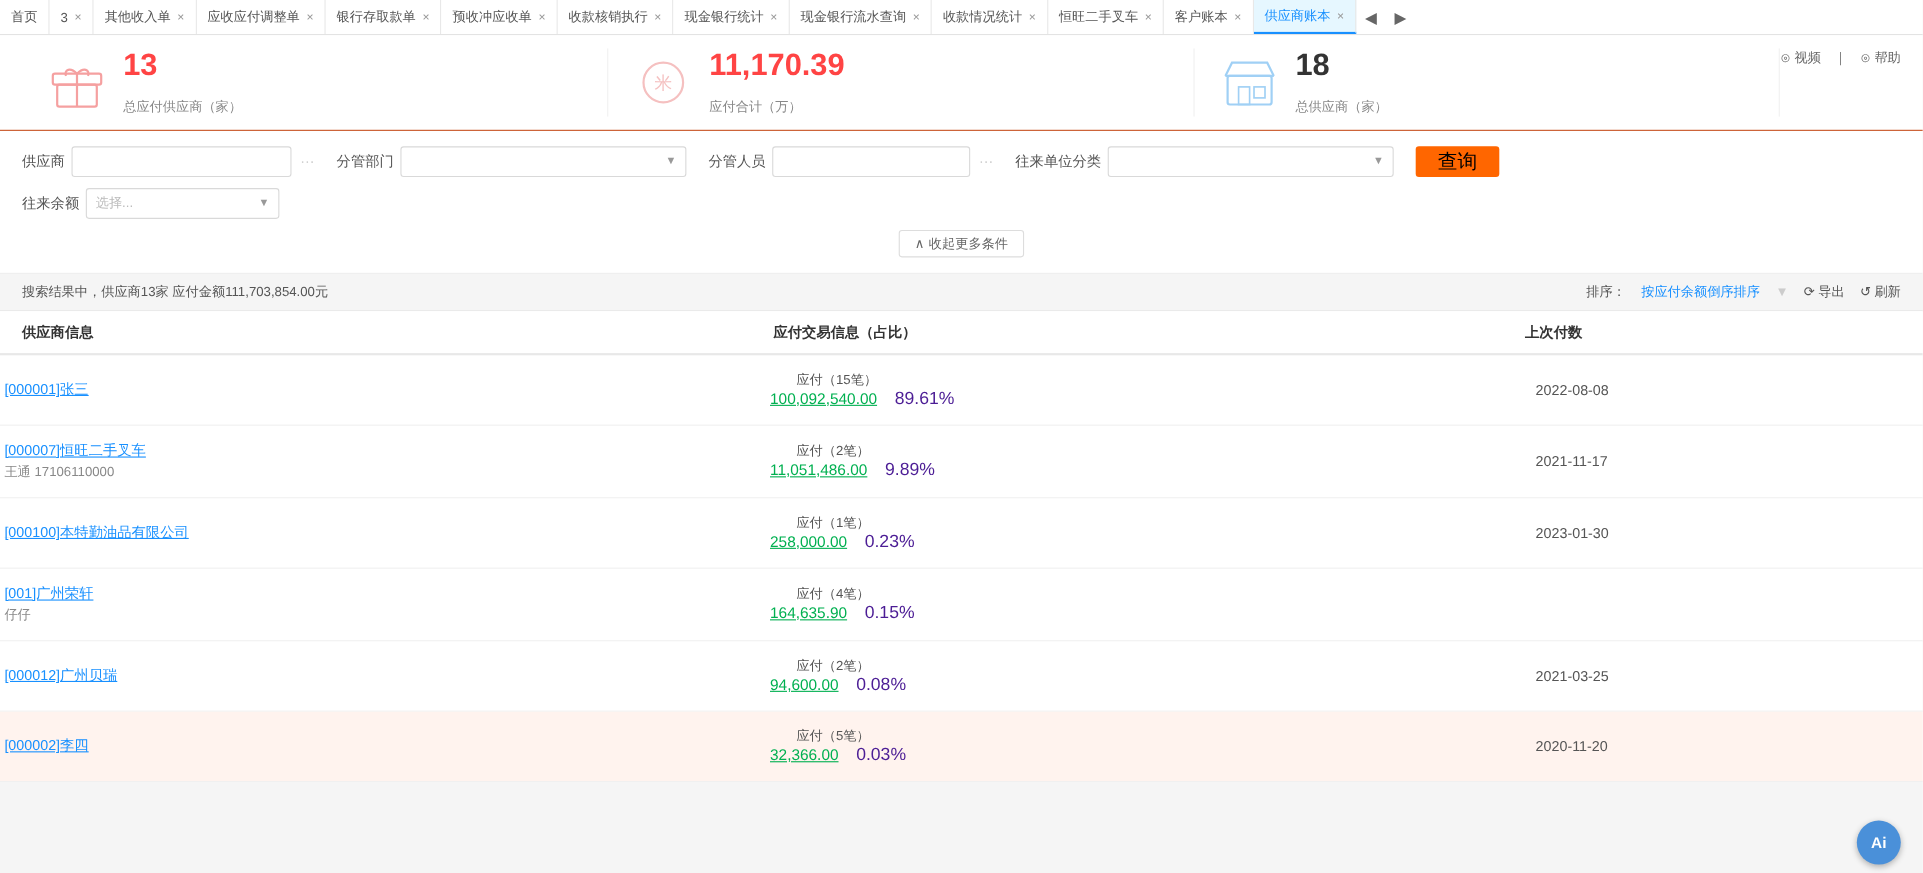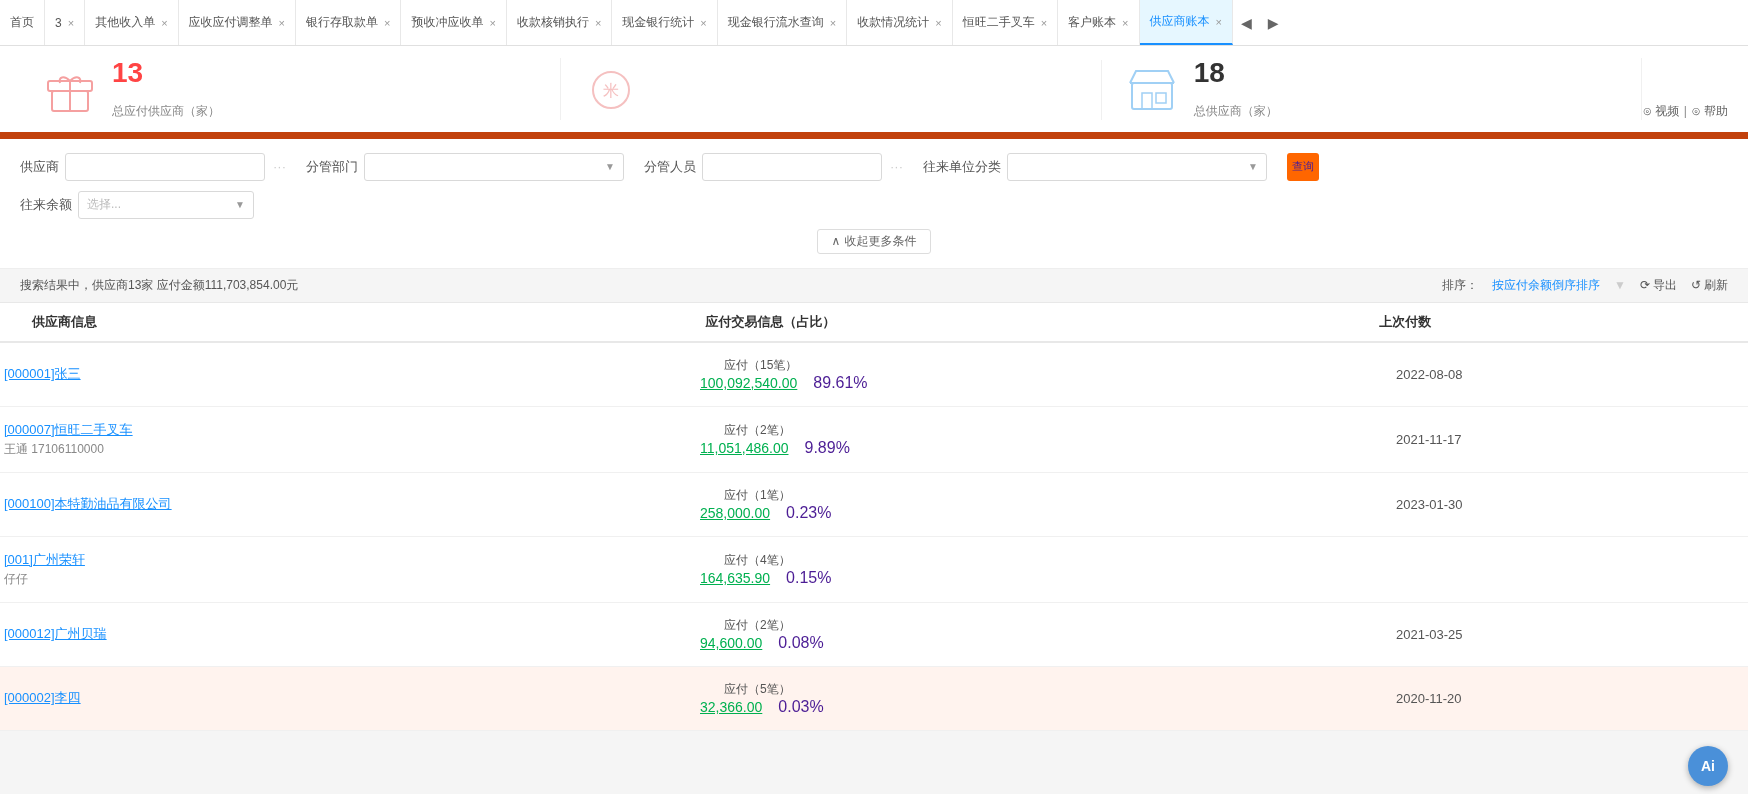--- a/index.html
+++ b/index.html
@@ -4,21 +4,21 @@
   <style>
     * { box-sizing: border-box; margin: 0; padding: 0; }
     body { font-family: 'Microsoft YaHei', Arial, sans-serif; font-size: 13px; background: #f5f5f5; color: #333; overflow-x: hidden; }
 
     
     .top-nav {
       display: flex;
       align-items: center;
       background: #fff;
       border-bottom: 1px solid #e0e0e0;
-      height: 46px;
+      height: 32px;
       overflow: hidden;
     }
     .nav-tab {
       display: flex;
       align-items: center;
       padding: 0 10px;
       height: 100%;
       border-right: 1px solid #e8e8e8;
       white-space: nowrap;
       cursor: pointer;
@@ -28,22 +28,22 @@
     }
     .nav-tab.active { color: #1890ff; background: #e6f7ff; border-bottom: 2px solid #1890ff; }
     .nav-tab .close-btn { margin-left: 6px; color: #999; font-size: 11px; cursor: pointer; }
     .nav-arrow { padding: 0 8px; cursor: pointer; font-size: 14px; color: #666; }
 
     
     .stats-bar {
       display: flex;
       background: #fff;
       padding: 12px 20px;
-      border-bottom: 7px solid #c2410c;
-      align-items: flex-end;
+      border-bottom: 1px solid #c2410c;
+      align-items: flex-start;
     }
     .stat-item {
       display: flex;
       align-items: center;
       flex: 1;
       border-right: 1px solid #f0f0f0;
       padding: 0 20px;
     }
     .stat-item:last-child { border-right: none; }
     .stat-icon {
@@ -53,20 +53,21 @@
       flex-shrink: 0;
       display: flex;
       align-items: center;
       justify-content: center;
     }
     .stat-content { display: flex; flex-direction: column; }
     .stat-number { font-size: 28px; font-weight: bold; color: #ff4444; line-height: 1.1; }
     .stat-label { font-size: 12px; color: #888; margin-top: 14px; }
     .top-right-links {
       display: flex;
+      gap: 12px;
       font-size: 12px;
       color: #666;
       margin-left: auto;
       align-items: flex-start;
     }
     .top-right-links span { cursor: pointer; }
 
     
     .search-area {
       background: #fff;
@@ -107,25 +108,25 @@
       display: flex;
       align-items: center;
       justify-content: space-between;
       cursor: pointer;
       background: #fff;
     }
     .filter-select-wide { width: 260px; }
     .chevron-down { font-size: 10px; color: #999; }
     .btn-search {
       background: #ff6600;
-      color: #4c1d95;
+      color: #000000;
       border: none;
       border-radius: 3px;
-      padding: 6px 5px;
-      font-size: 11px;
+      padding: 6px 20px;
+      font-size: 18px;
       cursor: pointer;
       height: 28px;
       display: flex;
       align-items: center;
     }
     .collapse-bar {
       display: flex;
       justify-content: center;
       margin-top: 4px;
     }
@@ -172,21 +173,21 @@
     
     .data-table {
       width: 100%;
       background: #fff;
     }
     .table-header {
       display: grid;
       grid-template-columns: 2fr 2fr 1fr;
       background: #fff;
       border-bottom: 2px solid #e8e8e8;
-      padding: 10px 32px;
+      padding: 10px 20px;
     }
     .col-header {
       font-size: 13px;
       font-weight: 600;
       color: #333;
     }
     .table-row {
       display: grid;
       grid-template-columns: 2fr 2fr 1fr;
       padding: 14px 4px;
@@ -288,20 +289,24 @@
       <span class="stat-label">总应付供应商（家）</span>
     </div>
   </div>
   <div class="stat-item">
     <div class="stat-icon">
       <svg width="56" height="56" viewBox="0 0 56 56">
         <circle cx="28" cy="28" r="18" fill="none" stroke="#f5c0c0" stroke-width="2"></circle>
         <text x="28" y="34" text-anchor="middle" font-size="16" fill="#f5c0c0">米</text>
       </svg>
     </div>
+    <div class="stat-content">
+      <span class="stat-number">11,170.39</span>
+      <span class="stat-label">应付合计（万）</span>
+    </div>
   </div>
   <div class="stat-item">
     <div class="stat-icon">
       <svg width="56" height="56" viewBox="0 0 56 56">
         <rect x="8" y="22" width="40" height="26" rx="2" fill="none" stroke="#a0d0f5" stroke-width="2"></rect>
         <path d="M6 22 L12 10 H44 L50 22" fill="none" stroke="#a0d0f5" stroke-width="2"></path>
         <rect x="18" y="32" width="10" height="16" fill="none" stroke="#a0d0f5" stroke-width="1.5"></rect>
         <rect x="32" y="32" width="10" height="10" fill="none" stroke="#a0d0f5" stroke-width="1.5"></rect>
         <line x1="6" y1="22" x2="50" y2="22" stroke="#a0d0f5" stroke-width="2"></line>
       </svg>

